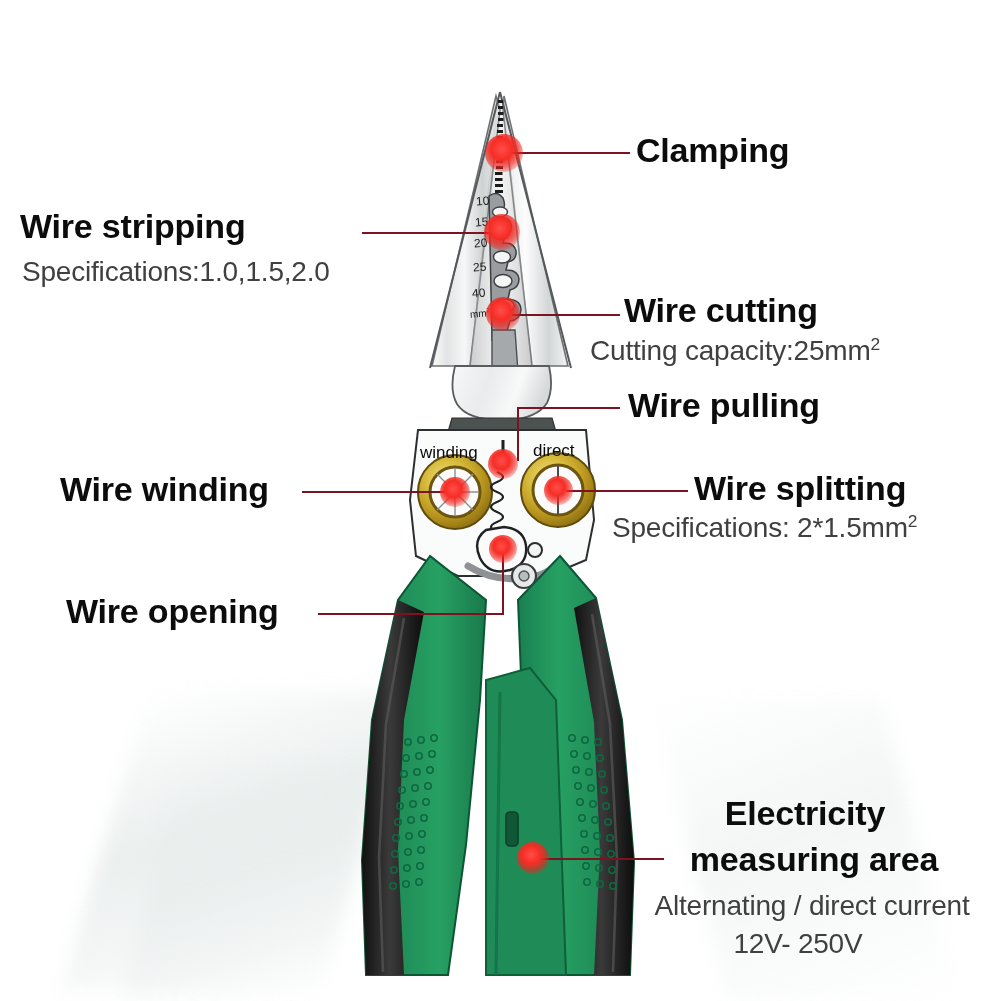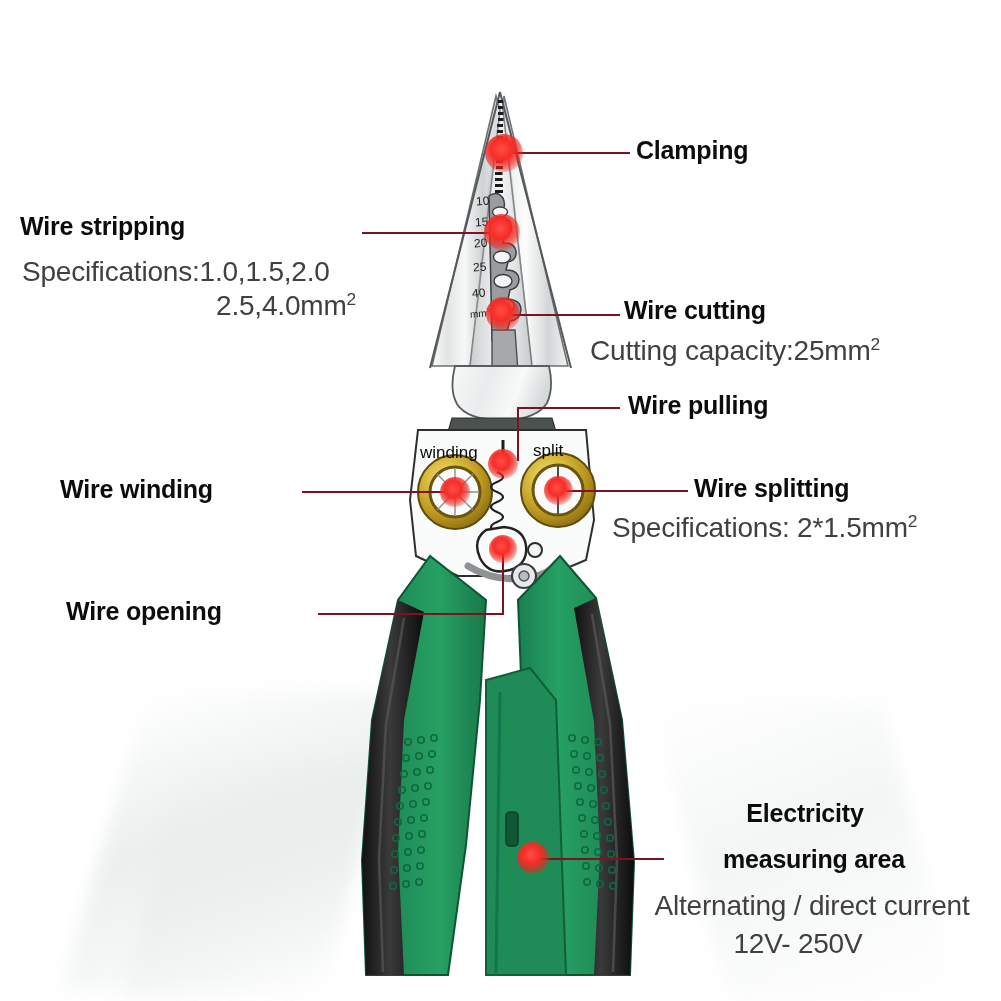--- a/index.html
+++ b/index.html
@@ -33,21 +33,21 @@
   }
   .callout .title {
     font-weight: bold;
     color: #0c0c0c;
     letter-spacing: -0.2px;
   }
   .callout .sub {
     color: #404040;
     letter-spacing: -0.2px;
   }
-  .t-42 { font-size: 25px; line-height: 40px; }
+  .t-42 { font-size: 34px; line-height: 40px; }
   .s-30 { font-size: 28px; line-height: 34px; }
   .right-al { }
   .center-al { text-align: center; }
 
   sup {
     font-size: 0.62em;
     vertical-align: super;
     line-height: 0;
   }
 
@@ -314,36 +314,35 @@
   </svg>
 
   <div class="gauge-num" style="left:476px; top:194px;">10</div>
   <div class="gauge-num" style="left:475px; top:215px;">15</div>
   <div class="gauge-num" style="left:474px; top:236px;">20</div>
   <div class="gauge-num" style="left:473px; top:260px;">25</div>
   <div class="gauge-num" style="left:472px; top:286px;">40</div>
   <div class="gauge-num" style="left:470px; top:308px; font-size:10px;">mm<sup>2</sup></div>
 
   <div class="head-label" style="left:420px; top:443px;">winding</div>
-  <div class="head-label" style="left:533px; top:441px;">split</div>
+  <div class="head-label" style="left:533px; top:441px;">direct</div>
 
   <div class="leader" style="left:504px; top:152px; width:126px;"></div>
   <div class="dot" style="left:485px; top:134px; width:38px; height:38px;"></div>
   <div class="callout" style="left:636px; top:130px;">
     <div class="title t-42">Clamping</div>
   </div>
 
   <div class="leader" style="left:362px; top:232px; width:131px;"></div>
   <div class="dot" style="left:484px; top:214px; width:36px; height:36px;"></div>
   <div class="callout right-al" style="left:20px; top:206px; width:332px;">
     <div class="title t-42">Wire stripping</div>
   </div>
   <div class="callout" style="left:22px; top:255px;">
     <div class="sub s-30"><span>Specifications:1.0,1.5,2.0</span></div>
-    <div class="sub s-30" style="text-align:right; width:334px;"><span>2.5,4.0mm<sup>2</sup></span></div>
   </div>
 
   <div class="leader" style="left:512px; top:314px; width:108px;"></div>
   <div class="dot" style="left:486px; top:297px; width:34px; height:34px;"></div>
   <div class="callout" style="left:624px; top:290px;">
     <div class="title t-42">Wire cutting</div>
     <div class="sub s-30" style="margin-top:4px; margin-left:-34px;">Cutting capacity:25mm<sup>2</sup></div>
   </div>
 
   <div class="leader" style="left:517px; top:407px; width:103px;"></div>

